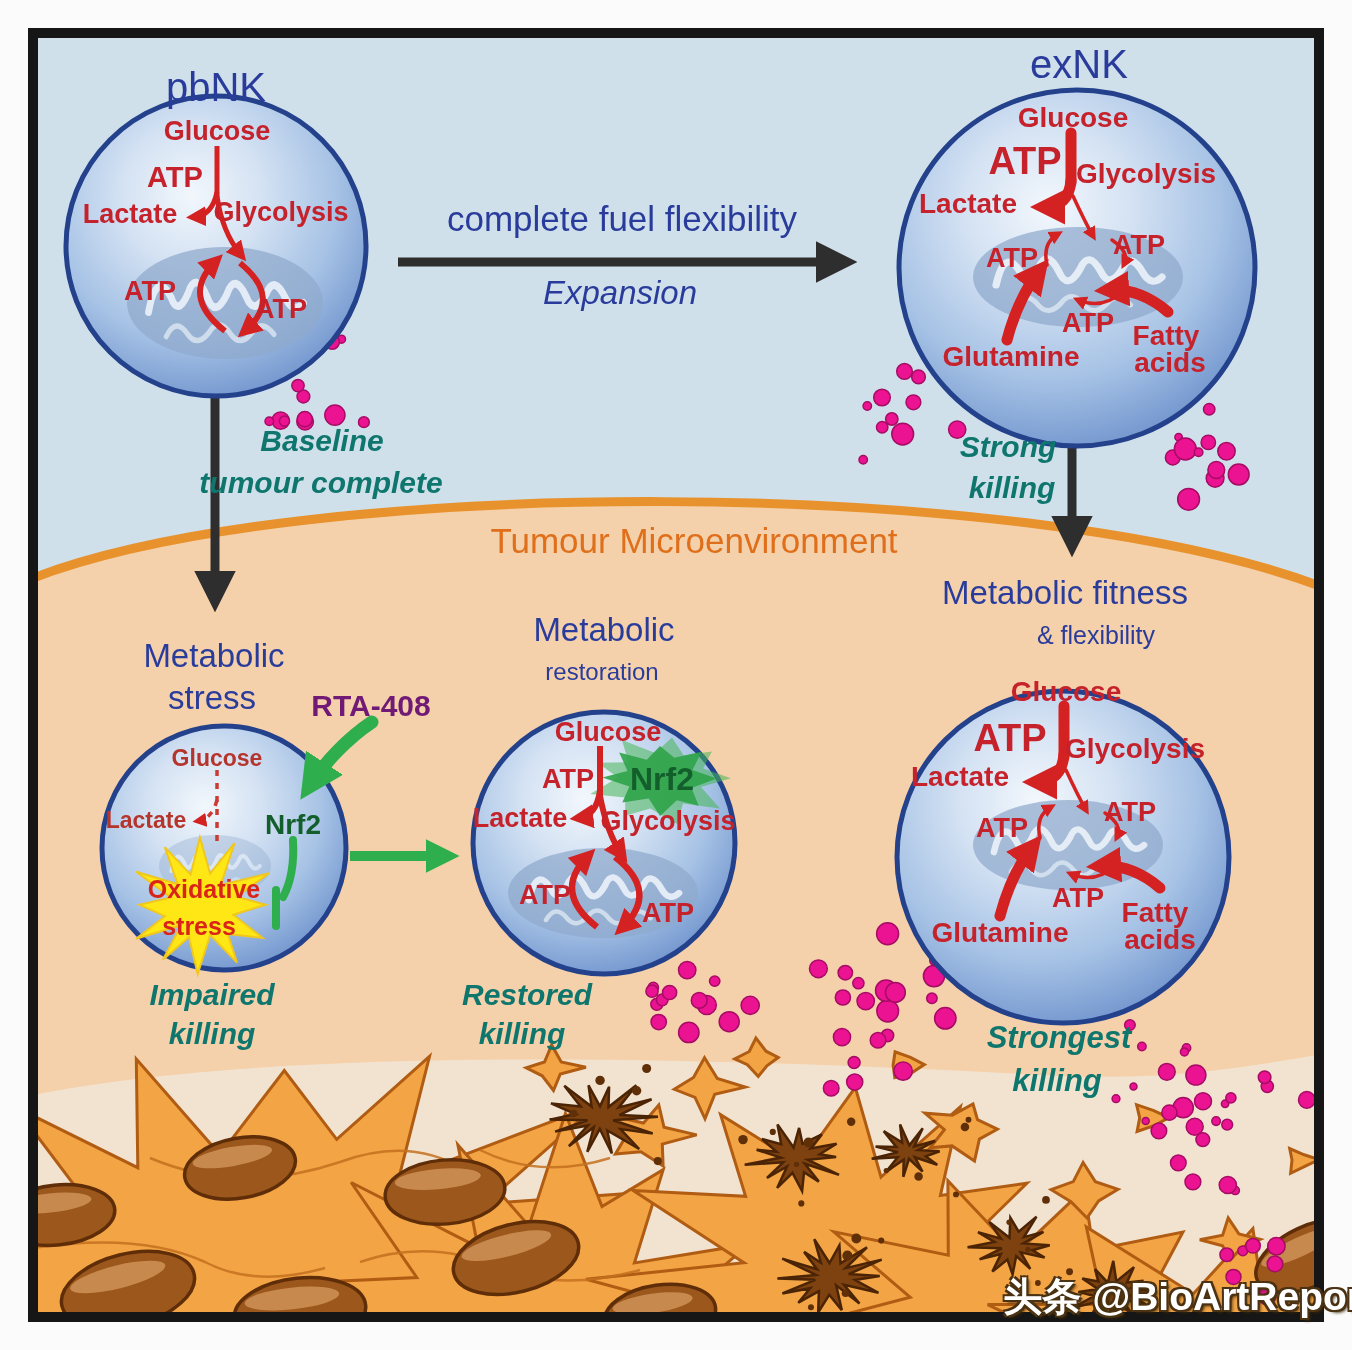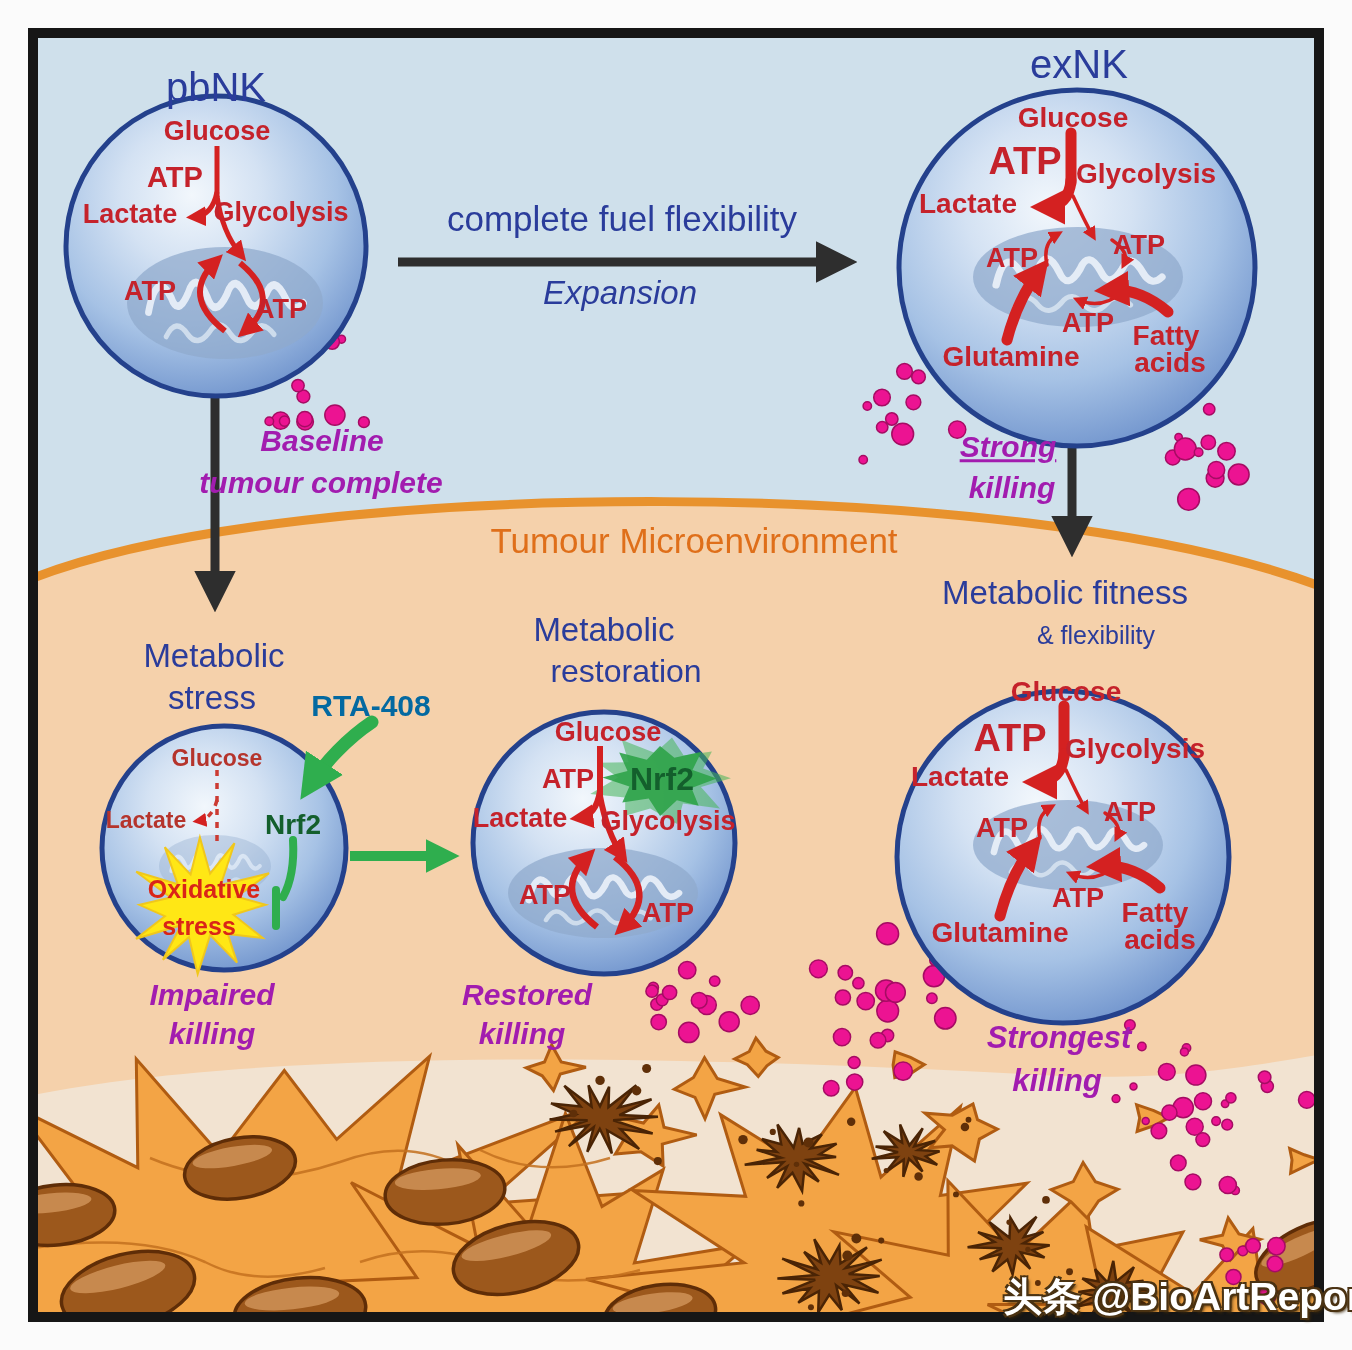--- a/index.html
+++ b/index.html
@@ -5,22 +5,22 @@
   html,body{margin:0;padding:0;background:#fbfbfb;}
   #stage{position:relative;width:1352px;height:1350px;background:#fbfbfb;overflow:hidden;
          font-family:"Liberation Sans",sans-serif;}
   #scene{position:absolute;left:0;top:0;}
   #labels{position:absolute;left:0;top:0;width:1352px;height:1350px;pointer-events:none;}
   .lbl{position:absolute;transform:translate(-50%,-50%);white-space:nowrap;line-height:1.05;}
   .blue{color:#2a3c9b;font-weight:500;}
   .red{color:#c5222b;font-weight:bold;}
   .sred{color:#b5342c;font-weight:bold;}
   .oxred{color:#da2418;font-weight:bold;}
-  .magenta{color:#a21caf;font-weight:bold;font-style:italic;}
-  .green{color:#0369a1;font-weight:bold;}
+  .magenta{color:#0f766e;font-weight:bold;font-style:italic;}
+  .green{color:#701a75;font-weight:bold;}
   .dgreen{color:#135f2c;font-weight:bold;}
   .orange{color:#df6f1a;font-weight:500;}
   .italic{font-style:italic;text-align:center;}
   .watermark{color:#ffffff;font-weight:bold;
      text-shadow:2px 2px 0 #4a3212,-2px 2px 0 #4a3212,2px -2px 0 #4a3212,-2px -2px 0 #4a3212,
                  3px 3px 3px rgba(60,40,10,.8);}
 </style>
 </head>
 <body>
 
@@ -387,38 +387,38 @@
   <div class="lbl red" style="left:968px;top:204px;font-size:28px;">Lactate</div>
   <div class="lbl red" style="left:1012px;top:258px;font-size:27px;">ATP</div>
   <div class="lbl red" style="left:1139px;top:245px;font-size:27px;">ATP</div>
   <div class="lbl red" style="left:1088px;top:323px;font-size:27px;">ATP</div>
   <div class="lbl red" style="left:1011px;top:357px;font-size:28px;">Glutamine</div>
   <div class="lbl red" style="left:1166px;top:336px;font-size:28px;">Fatty</div>
   <div class="lbl red" style="left:1170px;top:363px;font-size:28px;">acids</div>
 
   <div class="lbl magenta" style="left:322px;top:441px;font-size:30px;">Baseline</div>
   <div class="lbl magenta" style="left:321px;top:483px;font-size:30px;">tumour complete</div>
-  <div class="lbl magenta" style="left:1008px;top:447px;font-size:30px;text-decoration:underline;">Strong</div>
+  <div class="lbl magenta" style="left:1008px;top:447px;font-size:30px;">Strong</div>
   <div class="lbl magenta" style="left:1012px;top:488px;font-size:30px;">killing</div>
 
   <div class="lbl orange" style="left:682px;top:541px;font-size:35px;margin-left:12px;">Tumour Microenvironment</div>
 
   <div class="lbl blue" style="left:214px;top:656px;font-size:33px;">Metabolic</div>
   <div class="lbl blue" style="left:212px;top:698px;font-size:33px;">stress</div>
   <div class="lbl green" style="left:371px;top:706px;font-size:30px;">RTA-408</div>
   <div class="lbl sred" style="left:217px;top:758px;font-size:23px;">Glucose</div>
   <div class="lbl sred" style="left:146px;top:820px;font-size:23px;">Lactate</div>
   <div class="lbl dgreen" style="left:293px;top:825px;font-size:28px;">Nrf2</div>
   <div class="lbl oxred" style="left:204px;top:889px;font-size:25px;">Oxidative</div>
   <div class="lbl oxred" style="left:199px;top:926px;font-size:25px;">stress</div>
   <div class="lbl magenta" style="left:212px;top:995px;font-size:30px;">Impaired</div>
   <div class="lbl magenta" style="left:212px;top:1034px;font-size:30px;">killing</div>
 
   <div class="lbl blue" style="left:604px;top:630px;font-size:33px;">Metabolic</div>
-  <div class="lbl blue" style="left:602px;top:672px;font-size:32px;margin-left:24px;">restoration</div>
+  <div class="lbl blue" style="left:602px;top:672px;font-size:24px;">restoration</div>
   <div class="lbl red" style="left:608px;top:732px;font-size:27px;">Glucose</div>
   <div class="lbl red" style="left:568px;top:779px;font-size:27px;">ATP</div>
   <div class="lbl dgreen" style="left:662px;top:780px;font-size:32px;">Nrf2</div>
   <div class="lbl red" style="left:520px;top:818px;font-size:27px;">Lactate</div>
   <div class="lbl red" style="left:668px;top:821px;font-size:27px;">Glycolysis</div>
   <div class="lbl red" style="left:545px;top:895px;font-size:27px;">ATP</div>
   <div class="lbl red" style="left:668px;top:913px;font-size:27px;">ATP</div>
   <div class="lbl magenta" style="left:527px;top:995px;font-size:30px;">Restored</div>
   <div class="lbl magenta" style="left:522px;top:1034px;font-size:30px;">killing</div>
 

